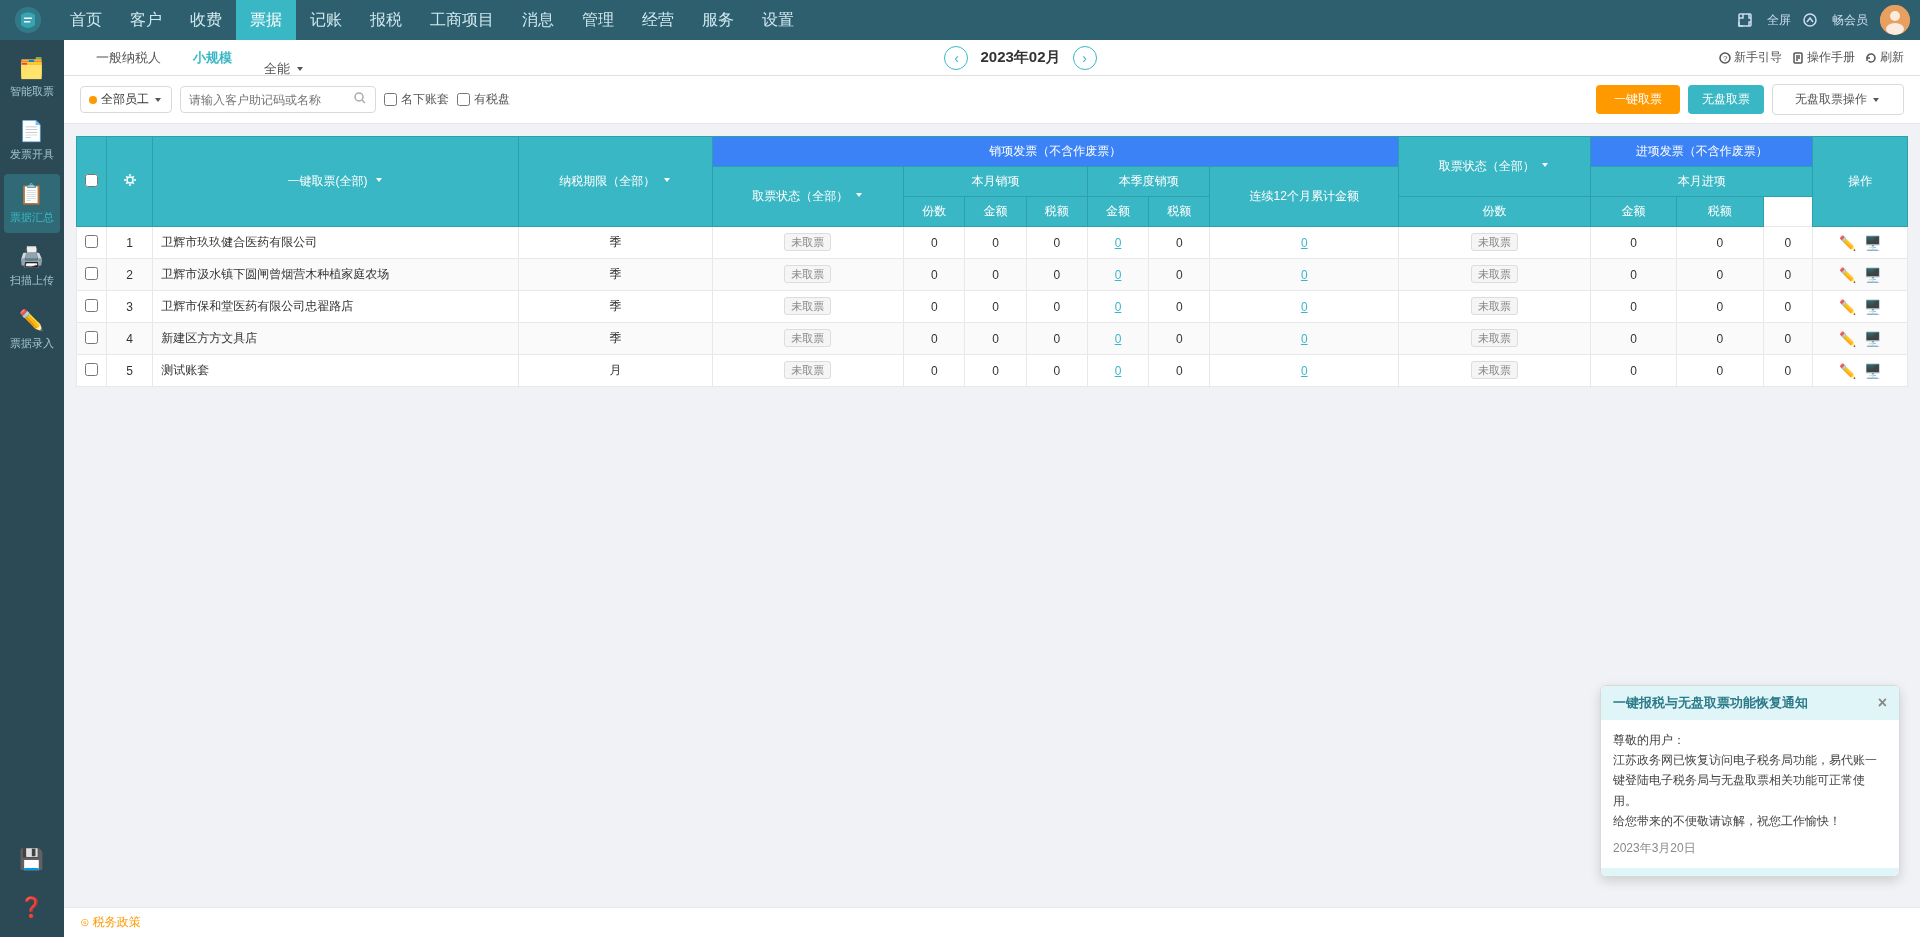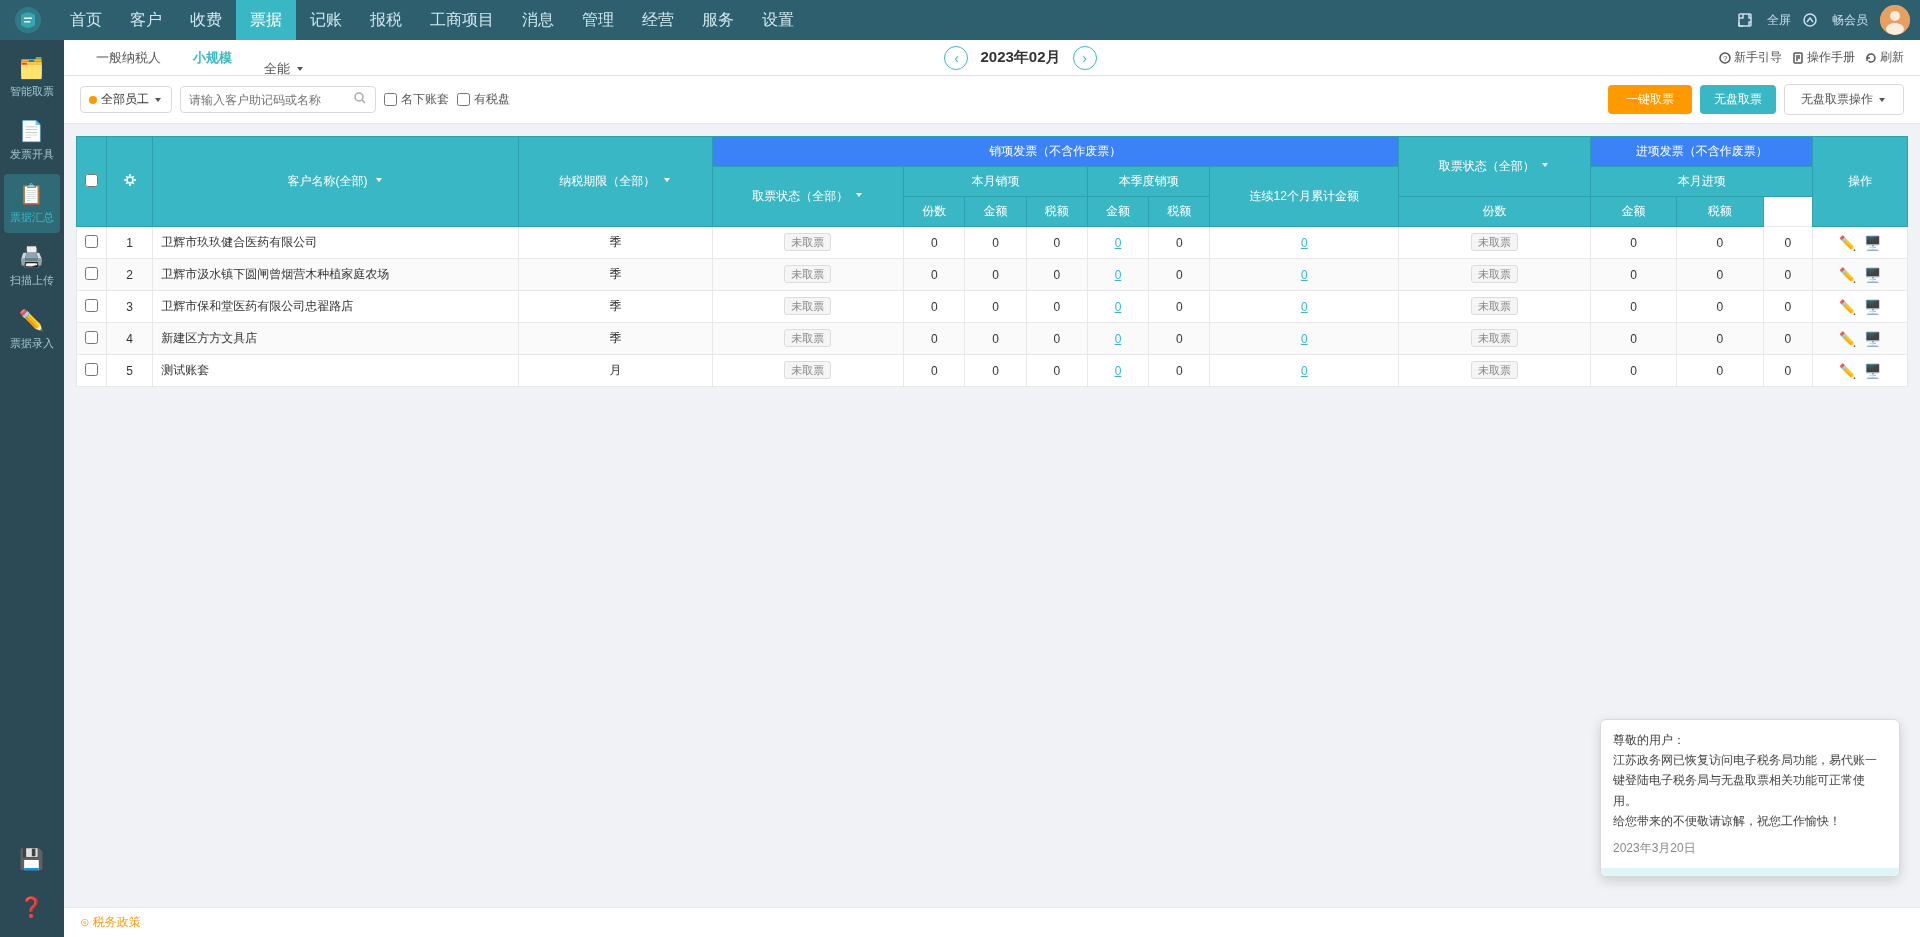--- a/index.html
+++ b/index.html
@@ -161,21 +161,21 @@
       border-radius: 4px;
       padding: 6px 14px;
       cursor: pointer;
       font-size: 12px;
     }
     .btn-outline {
       background: #fff;
       color: #555;
       border: 1px solid #d9d9d9;
       border-radius: 4px;
-      padding: 6px 16px;
+      padding: 6px 22px;
       cursor: pointer;
       font-size: 12px;
       display: flex; align-items: center; gap: 4px;
     }
 
     
     .table-container {
       flex: 1;
       overflow: auto;
       padding: 12px;
@@ -438,21 +438,21 @@
             <th rowspan="3" class="checkbox-cell">
               <input type="checkbox" style="">
             </th>
             <th rowspan="3">
               <svg width="14" height="14" fill="none" stroke="#fff" stroke-width="1.5">
                   <circle cx="7" cy="7" r="3"></circle>
                   <path d="M7 1v2M7 11v2M1 7h2M11 7h2M3.2 3.2l1.4 1.4M9.4 9.4l1.4 1.4M3.2 10.8l1.4-1.4M9.4 4.6l1.4-1.4"></path>
                 </svg>
             </th>
             <th rowspan="3">
-              <span>客户名称(全部)</span>
+              <span>一键取票(全部)</span>
               <svg width="10" height="10" fill="#fff" style="margin-left:3px">
                   <polygon points="2,3 8,3 5,7"></polygon>
                 </svg>
             </th>
             <th rowspan="3">
               <span>纳税期限（全部）</span>
               <svg width="10" height="10" fill="#fff" style="margin-left:3px">
                   <polygon points="2,3 8,3 5,7"></polygon>
                 </svg>
             </th>
@@ -609,20 +609,24 @@
       </table>
     </div>
 
     <div class="footer">
       <span>⊙ 税务政策</span>
     </div>
   </div>
 </div>
 
 <div class="notification-popup">
+  <div class="notification-header">
+    <span>一键报税与无盘取票功能恢复通知</span>
+    <span class="notification-close">×</span>
+  </div>
   <div class="notification-body">
     <div>尊敬的用户：</div>
     <div>江苏政务网已恢复访问电子税务局功能，易代账一键登陆电子税务局与无盘取票相关功能可正常使用。</div>
     <div>给您带来的不便敬请谅解，祝您工作愉快！</div>
     <div class="notification-date">2023年3月20日</div>
   </div>
   <div class="notification-scroll"></div>
 </div>
 
 </body></html>

